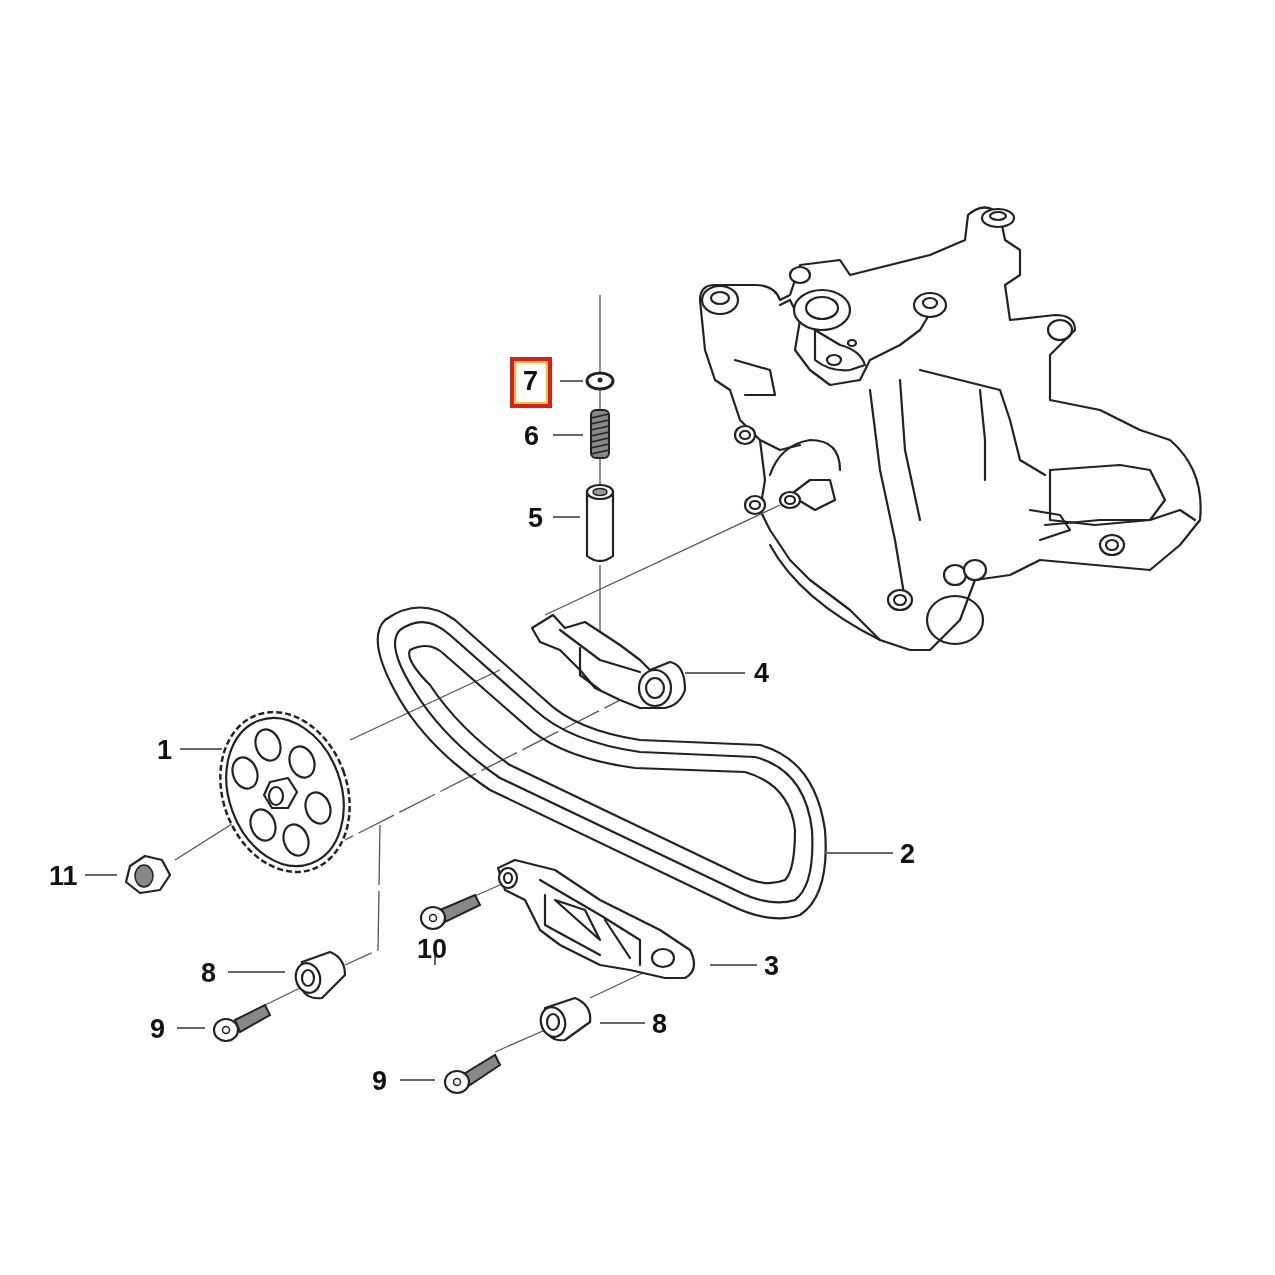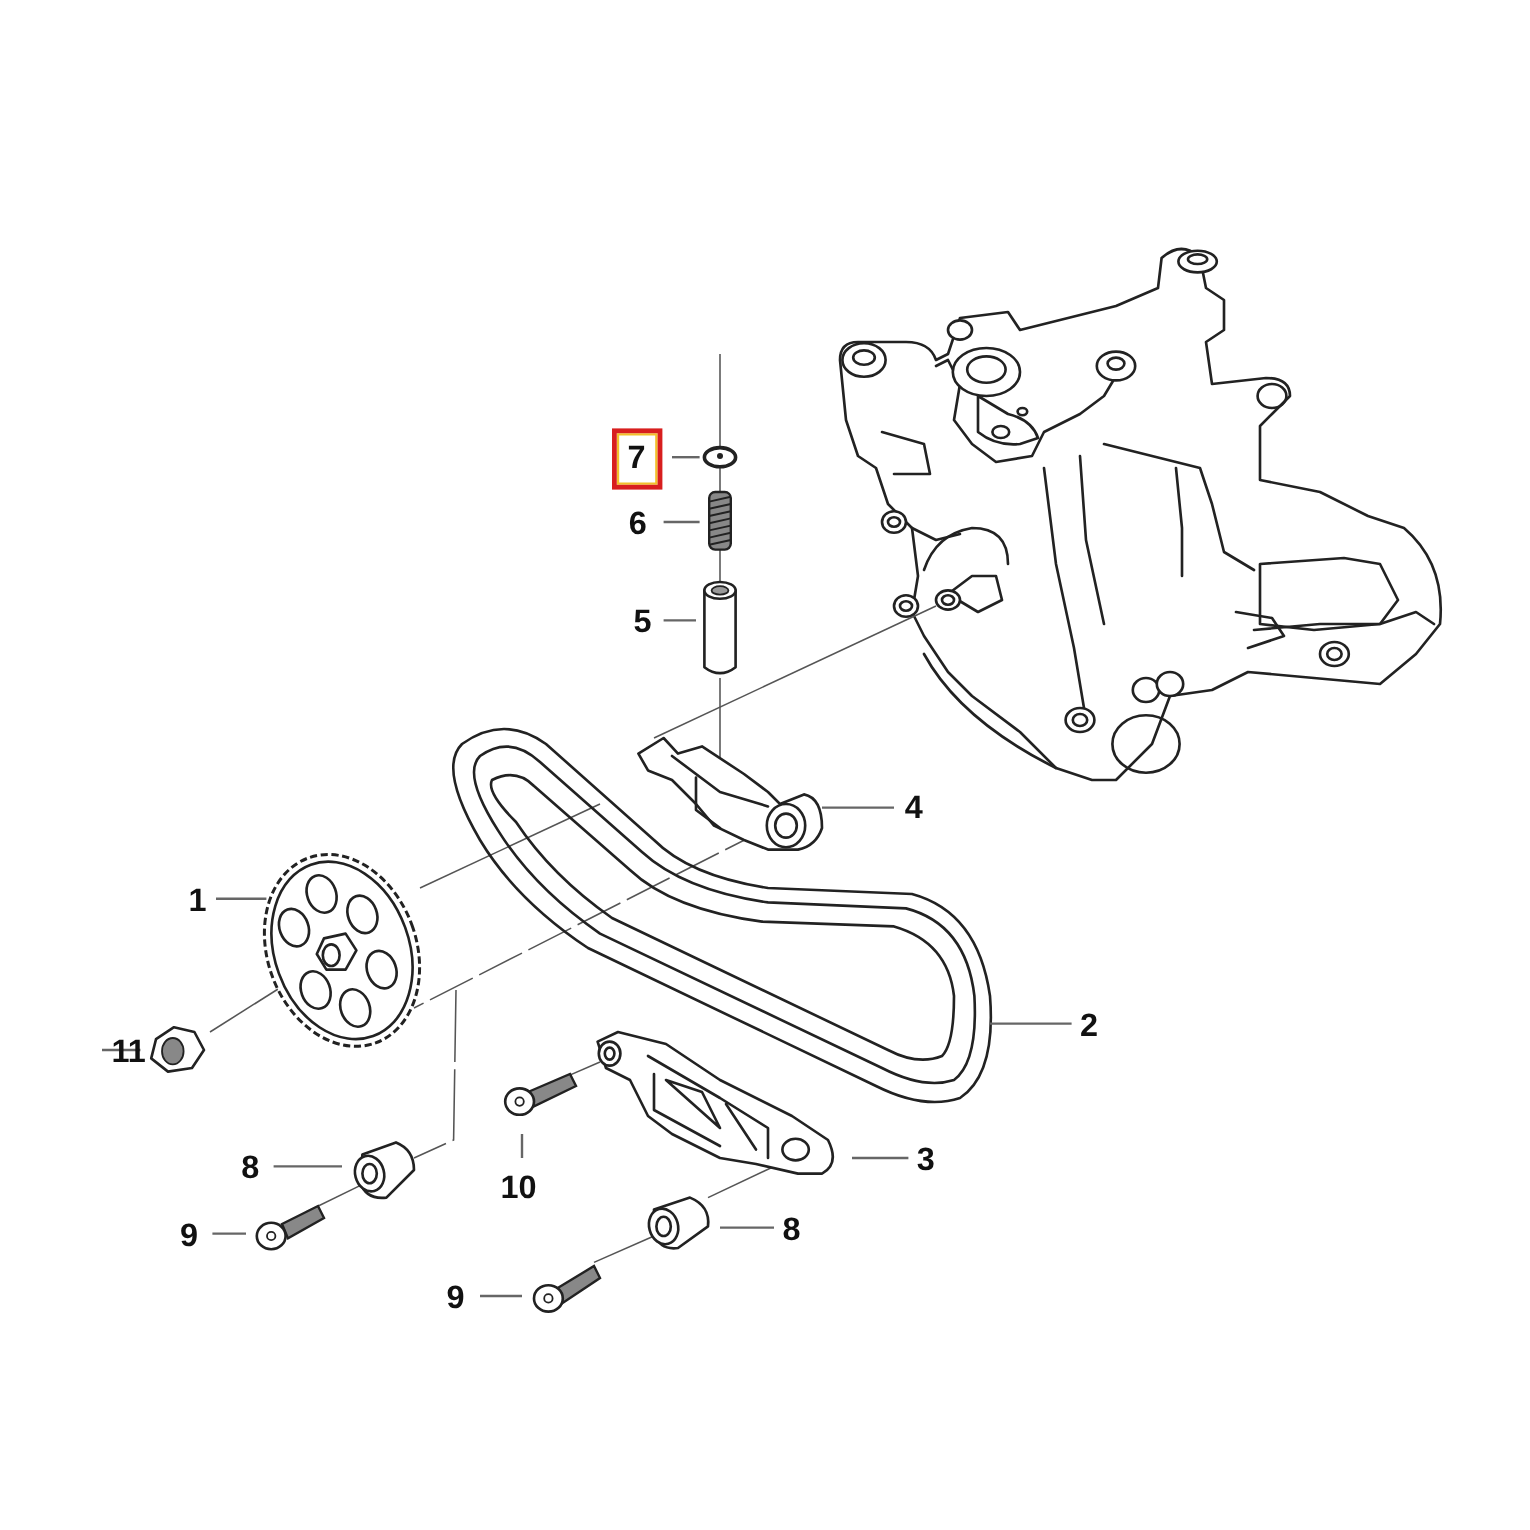--- a/index.html
+++ b/index.html
@@ -184,19 +184,19 @@
   </g>
 </svg>
 
 <div class="highlight" style="left:510px; top:357px; width:42px; height:51px;"></div>
 <span class="callout" style="left:523px; top:368px;">7</span>
 <span class="callout" style="left:524px; top:423px;">6</span>
 <span class="callout" style="left:528px; top:505px;">5</span>
 <span class="callout" style="left:754px; top:660px;">4</span>
 <span class="callout" style="left:157px; top:737px;">1</span>
 <span class="callout" style="left:900px; top:841px;">2</span>
-<span class="callout" style="left:49px; top:863px;margin-left:44px;">11</span>
+<span class="callout" style="left:49px; top:863px;">11</span>
 <span class="callout" style="left:764px; top:953px;">3</span>
 <span class="callout" style="left:201px; top:960px;">8</span>
-<span class="callout" style="left:417px; top:976px;">10</span>
+<span class="callout" style="left:417px; top:936px;">10</span>
 <span class="callout" style="left:652px; top:1011px;">8</span>
 <span class="callout" style="left:150px; top:1016px;">9</span>
 <span class="callout" style="left:372px; top:1068px;">9</span>
 
 </body></html>

